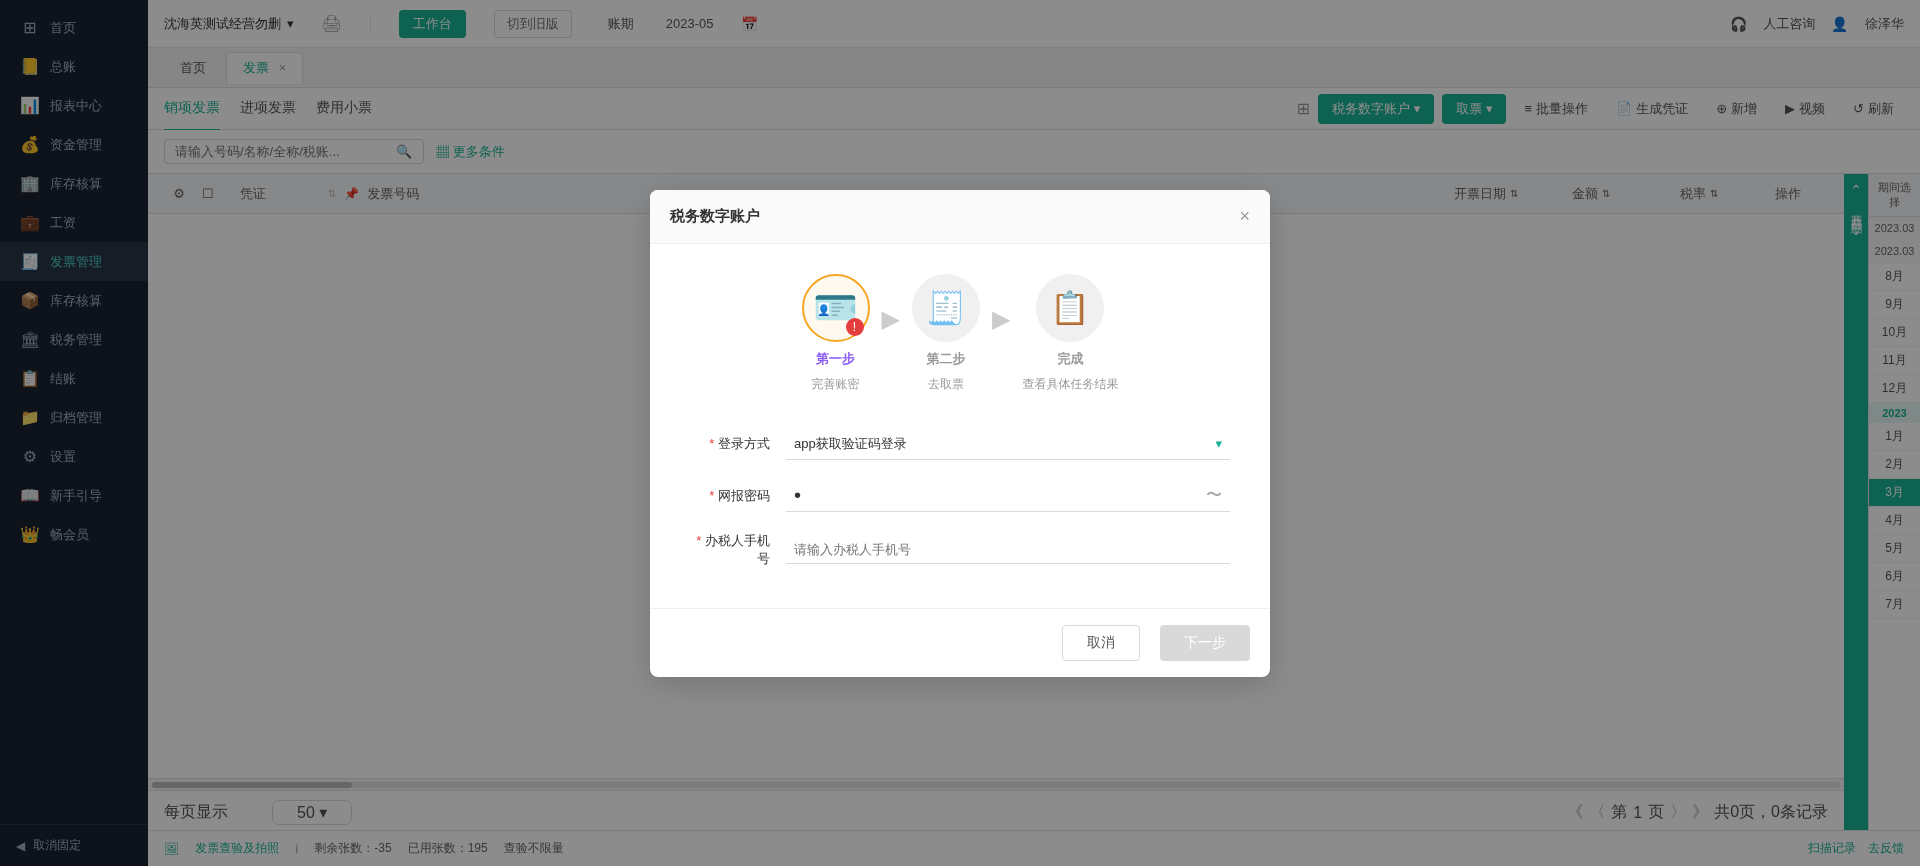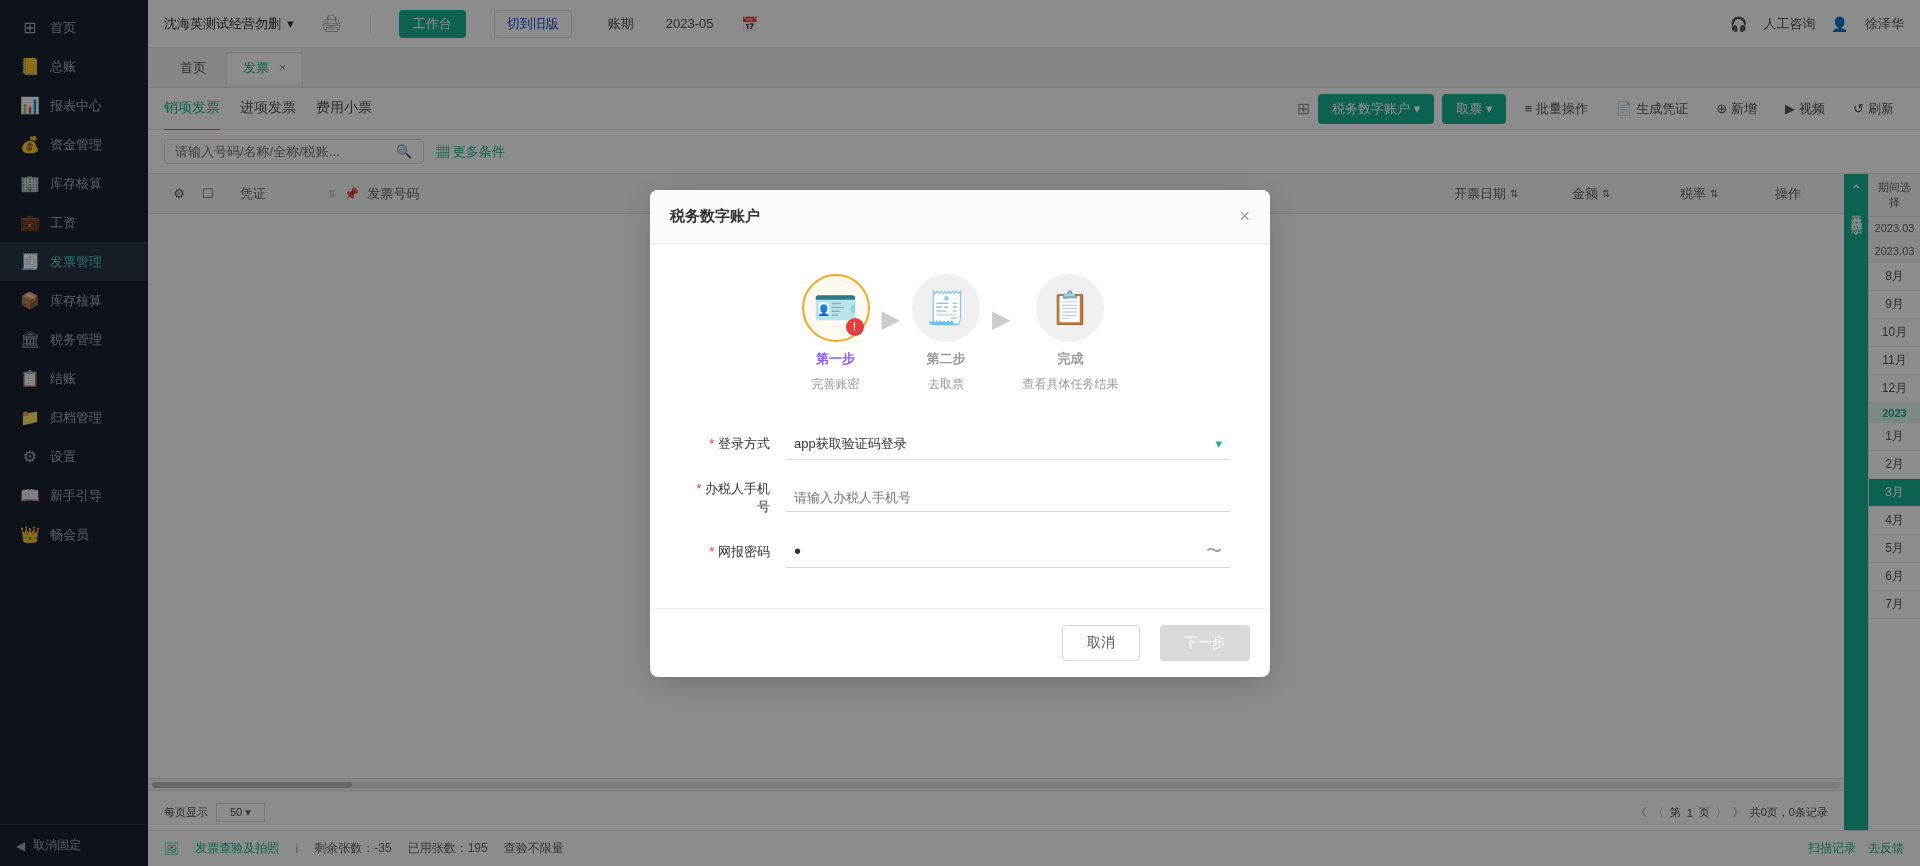--- a/index.html
+++ b/index.html
@@ -84,21 +84,21 @@
       background: #1ab394;
       color: #fff;
       border: none;
       padding: 5px 14px;
       border-radius: 4px;
       cursor: pointer;
       font-size: 13px;
     }
     .header-btn-outline {
       background: transparent;
-      color: #1d4ed8;
+      color: #737373;
       border: 1px solid #d9d9d9;
       padding: 4px 12px;
       border-radius: 4px;
       cursor: pointer;
       font-size: 13px;
     }
     .header-right { margin-left: auto; display: flex; align-items: center; gap: 16px; color: #555; font-size: 13px; }
 
     
     .tabs-bar {
@@ -256,21 +256,21 @@
     .period-year { background: #e6f7f5; color: #1ab394; font-weight: bold; padding: 4px; font-size: 11px; text-align: center; }
 
     
     .table-footer {
       height: 44px;
       background: #fff;
       border-top: 1px solid #e0e0e0;
       display: flex;
       align-items: center;
       padding: 0 16px;
-      font-size: 11px;
+      font-size: 16px;
       color: #555;
       gap: 8px;
     }
     .footer-right { margin-left: auto; display: flex; align-items: center; gap: 6px; }
 
     
     .status-bar {
       height: 36px;
       background: #fff;
       border-top: 1px solid #e0e0e0;
@@ -642,21 +642,21 @@
         <div style="height:calc(100% - 92px);"></div>
 
         <div class="scroll-bar-area">
           <div class="scroll-track">
             <div class="scroll-thumb"></div>
           </div>
         </div>
 
         <div class="table-footer">
           <span>每页显示</span>
-          <span style="border:1px solid #d9d9d9;padding:2px 13px;border-radius:0;cursor:pointer;">
+          <span style="border:1px solid #d9d9d9;padding:2px 24px;border-radius:7px;cursor:pointer;margin-left:36px;">
             <span>50</span>
             <span>▾</span>
           </span>
           <div class="footer-right">
             <span style="cursor:pointer;color:#999;">《</span>
             <span style="cursor:pointer;color:#999;">〈</span>
             <span>第</span>
             <span>1</span>
             <span>页</span>
             <span style="cursor:pointer;color:#999;">〉</span>
@@ -751,31 +751,31 @@
 
       <div class="form-field">
         <span class="form-label required">登录方式</span>
         <div class="form-select">
           <span>app获取验证码登录</span>
           <span style="color:#1ab394;">▾</span>
         </div>
       </div>
 
       <div class="form-field">
-        <span class="form-label required">办税人手机号</span>
-        <input class="form-input" type="text" placeholder="请输入办税人手机号" style="">
-      </div>
-
-      <div class="form-field">
         <span class="form-label required">网报密码</span>
         <div class="input-row">
           <span class="pwd-dot">•</span>
           <span class="eye-icon">〜</span>
         </div>
       </div>
+
+      <div class="form-field">
+        <span class="form-label required">办税人手机号</span>
+        <input class="form-input" type="text" placeholder="请输入办税人手机号" style="">
+      </div>
     </div>
 
     <div class="modal-footer">
       <button class="btn-cancel">取消</button>
       <button class="btn-next">下一步</button>
     </div>
   </div>
 </div>
 
 </body></html>

